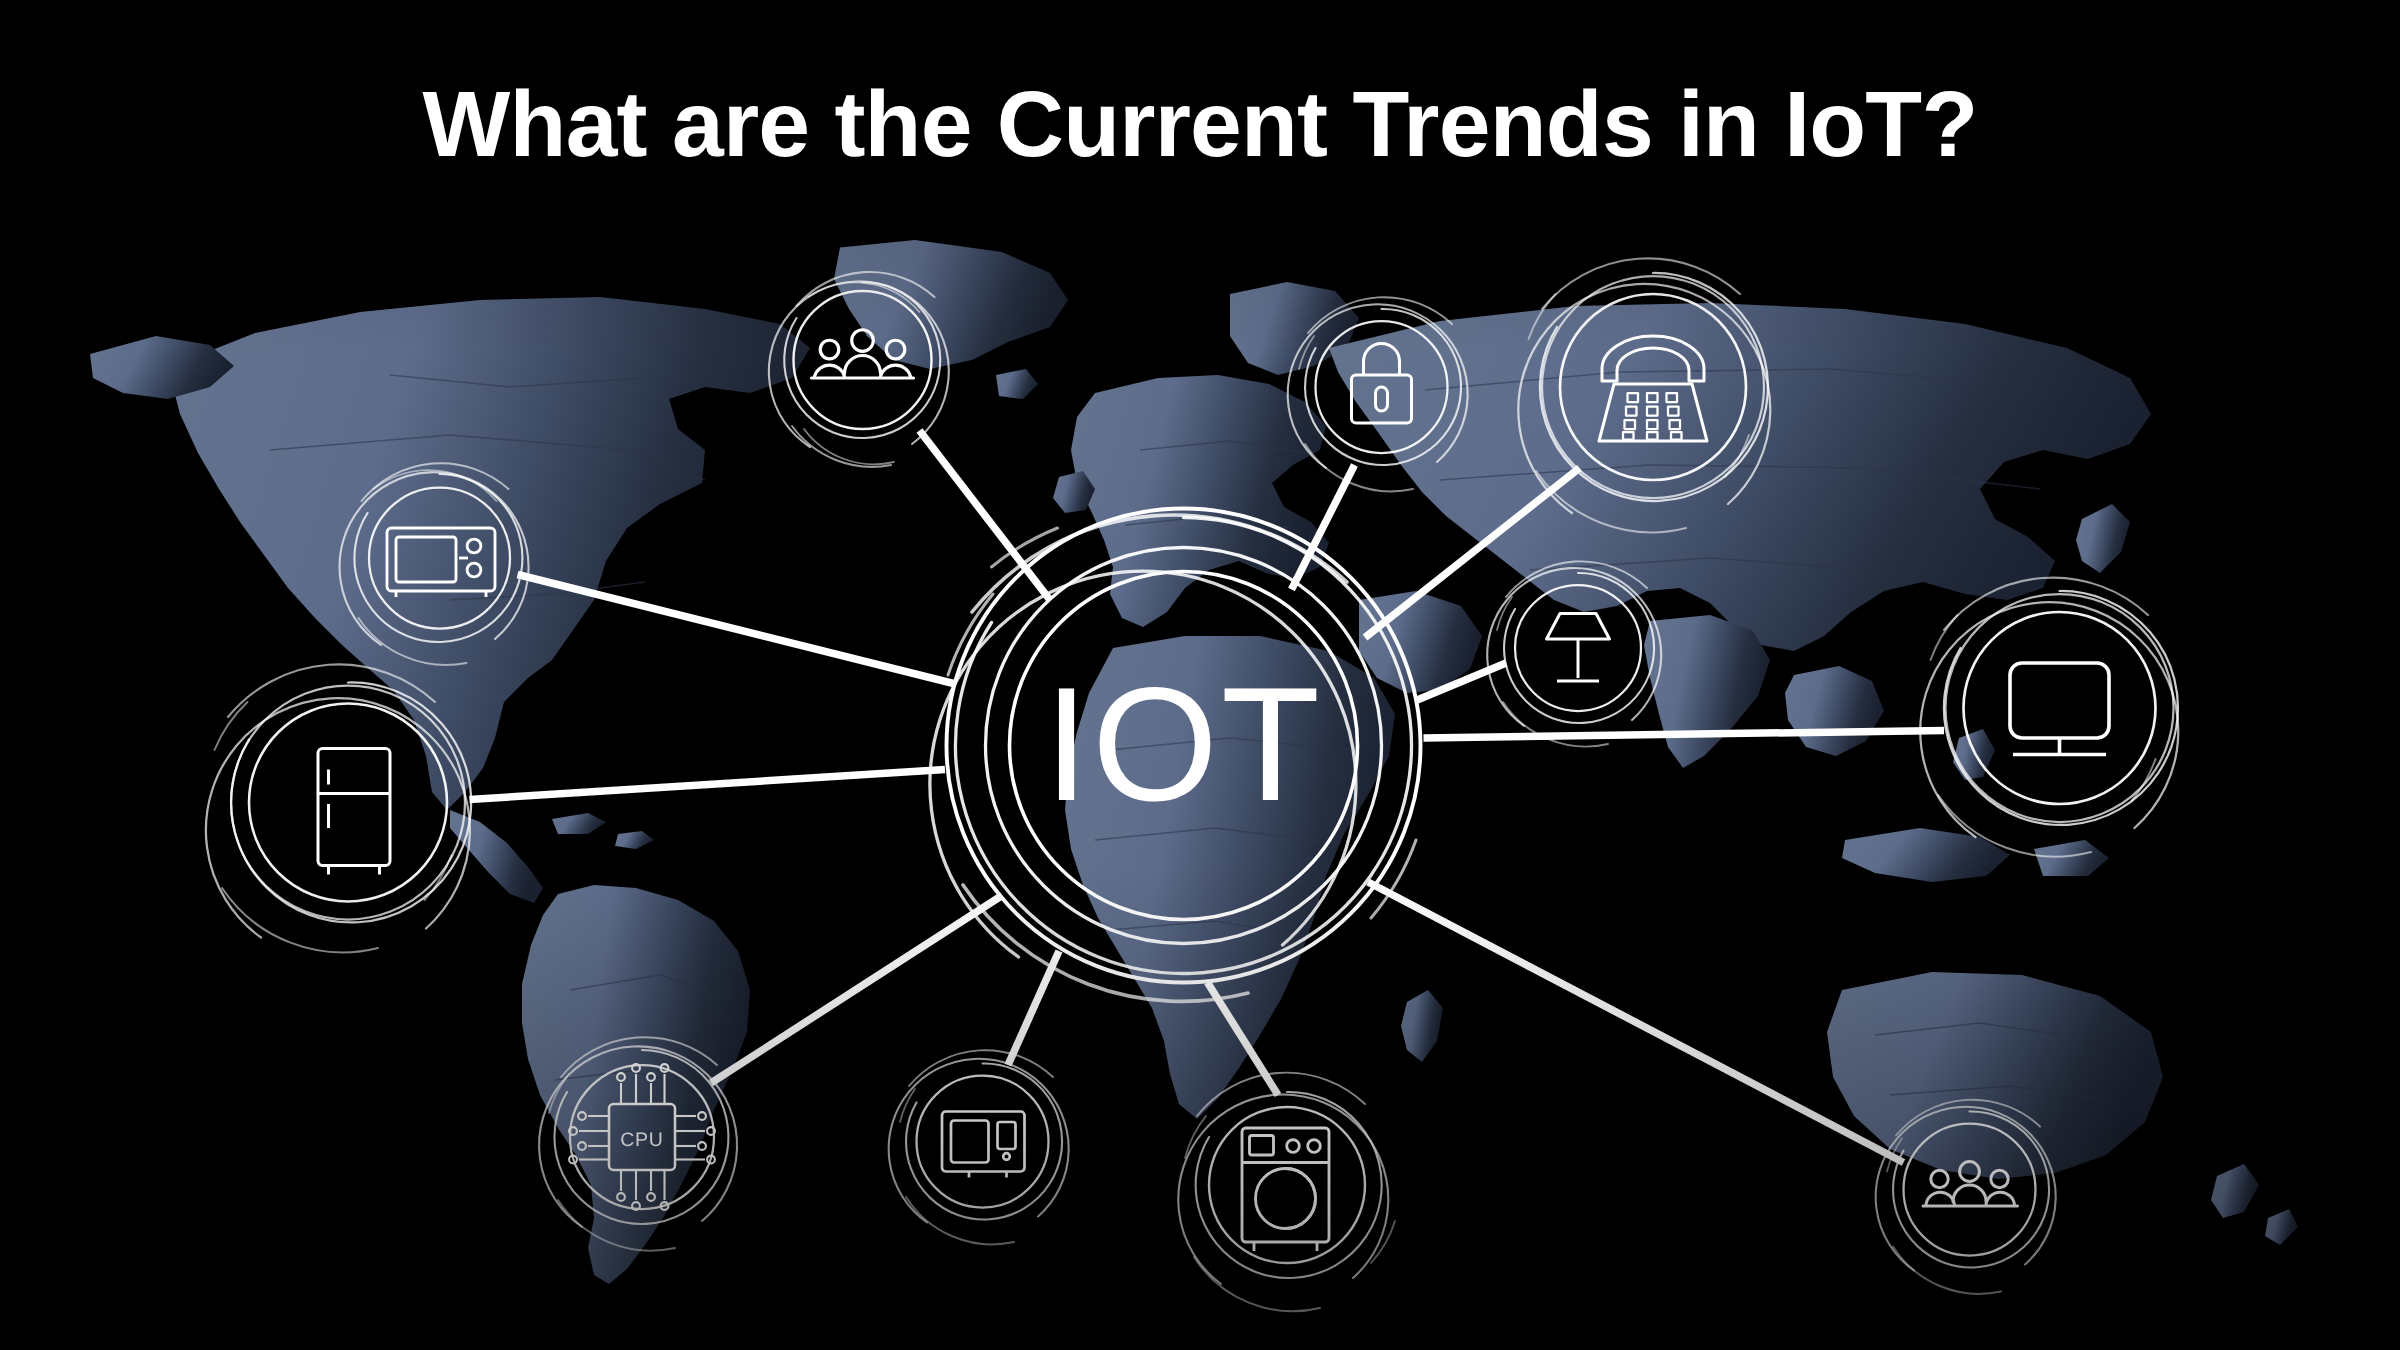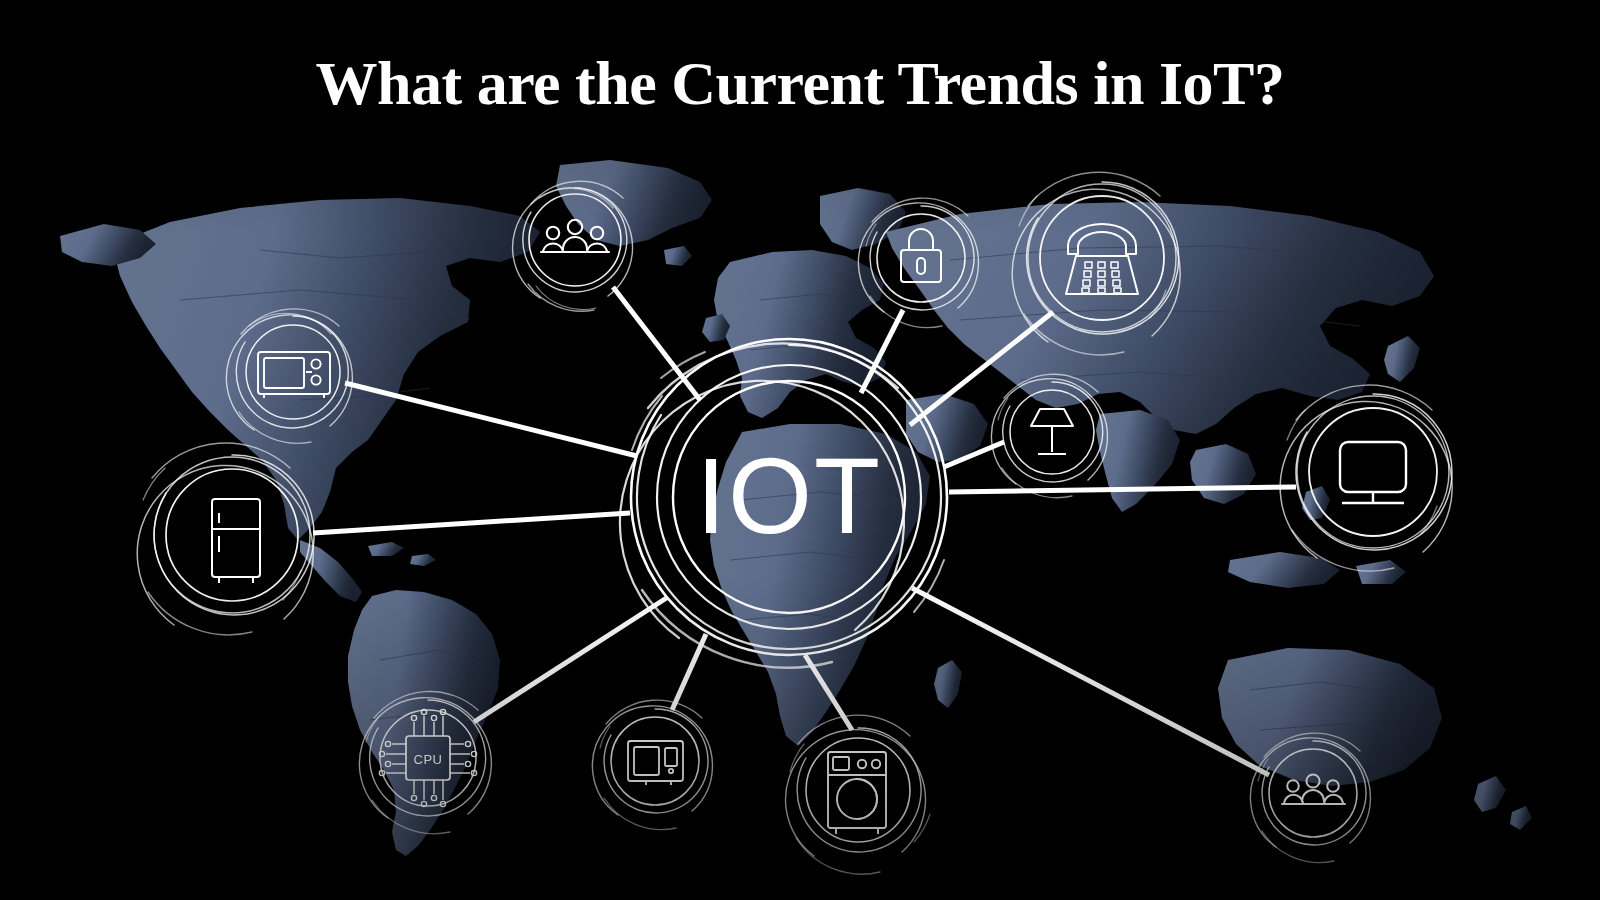--- a/index.html
+++ b/index.html
@@ -11,21 +11,21 @@
       linear-gradient(105deg,#0c3a5b 0%, #0a3css 0%, #093busy 0%, #08304d 18%, #051f33 38%, #020d16 62%, #000000 82%, #000000 100%);
   }
   #stage::after{
     content:"";position:absolute;inset:0;pointer-events:none;
     background:linear-gradient(180deg, rgba(0,0,0,0.30) 0%, rgba(0,0,0,0) 26%, rgba(0,0,0,0) 64%, rgba(0,0,0,0.42) 100%);
   }
   .layer{position:absolute;left:0;top:0;width:1600px;height:900px;}
   #title{
     position:absolute;left:0;top:48px;width:1600px;text-align:center;
     color:#ffffff;font-size:62px;font-weight:bold;letter-spacing:-0.5px;
-    font-family:Liberation Serif, serif;
+    font-family:Liberation Sans, sans-serif;
     text-shadow:0 2px 10px rgba(0,0,0,0.55);
     z-index:40;white-space:nowrap;
   }
   svg{display:block;overflow:visible;}
 </style>
 </head>
 <body>
 
 <div id="stage">
 

